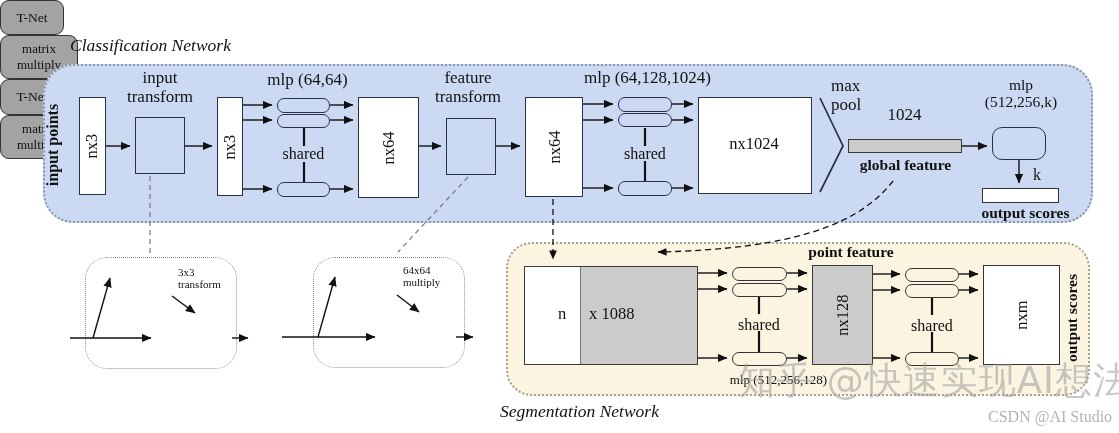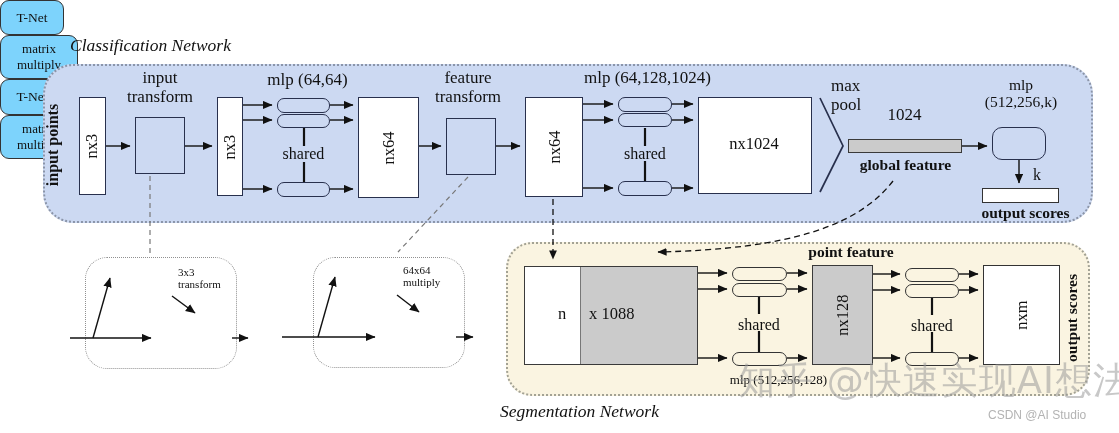--- a/index.html
+++ b/index.html
@@ -7,35 +7,35 @@
           font-family:"Liberation Serif","DejaVu Serif",serif;color:#111;}
   .panel{position:absolute;box-sizing:border-box;}
   .blue-panel{background:#ccd9f2;border:2px dotted #8b95a9;border-radius:30px;}
   .cream-panel{background:#faf4e1;border:2px dotted #a3a294;border-radius:26px;}
   .tnet-panel{background:transparent;border:1.6px dotted #909090;border-radius:22px;}
   .box{position:absolute;box-sizing:border-box;background:#fff;border:1.5px solid #28304d;z-index:2;}
   .bluefill{background:#ccd9f2;}
   .grayfill{background:#cbcbcb;border-color:#3a3a3a;}
   .pill{border-radius:7px;}
   .rpill{border-radius:10px;}
-  .tpill{border-radius:9px;border:1.4px solid #333;background:#7dd3fc;display:flex;align-items:center;justify-content:center;z-index:2;}
+  .tpill{border-radius:9px;border:1.4px solid #333;background:#a3a3a3;display:flex;align-items:center;justify-content:center;z-index:2;}
   .lbl{position:absolute;font-size:17px;line-height:1.12;z-index:4;}
   .ctr{text-align:center;}
   .pre{white-space:pre-line;}
   .bold{font-weight:bold;}
   .sm{font-size:11px;}
   .md{font-size:15.5px;}
   .vwrap{position:absolute;display:flex;align-items:center;justify-content:center;z-index:3;}
   .vt{transform:rotate(-90deg);white-space:nowrap;}
   .boxtext{font-size:16.5px;}
   svg.overlay{position:absolute;left:0;top:0;z-index:3;pointer-events:none;}
   .title{font-style:italic;font-size:17.5px;}
   .wm-zh{position:absolute;z-index:8;font-family:"DejaVu Sans",sans-serif;font-size:37px;
          color:rgba(155,155,155,0.55);letter-spacing:1px;white-space:nowrap;}
-  .wm-csdn{position:absolute;z-index:8;font-family:Liberation Sans, sans-serif;font-size:12px;color:#b3b3b3;white-space:nowrap;}
+  .wm-csdn{position:absolute;z-index:8;font-family:Liberation Serif, serif;font-size:16px;color:#b3b3b3;white-space:nowrap;}
 </style>
 </head>
 <body>
 
 <div id="canvas">
 
   <div class="panel blue-panel" style="left:43px;top:64px;width:1050px;height:159px;"></div>
   <div class="panel cream-panel" style="left:506px;top:242px;width:584px;height:154px;"></div>
   <div class="panel tnet-panel" style="left:85px;top:257px;width:152px;height:112px;"></div>
   <div class="panel tnet-panel" style="left:313px;top:257px;width:152px;height:111px;"></div>

